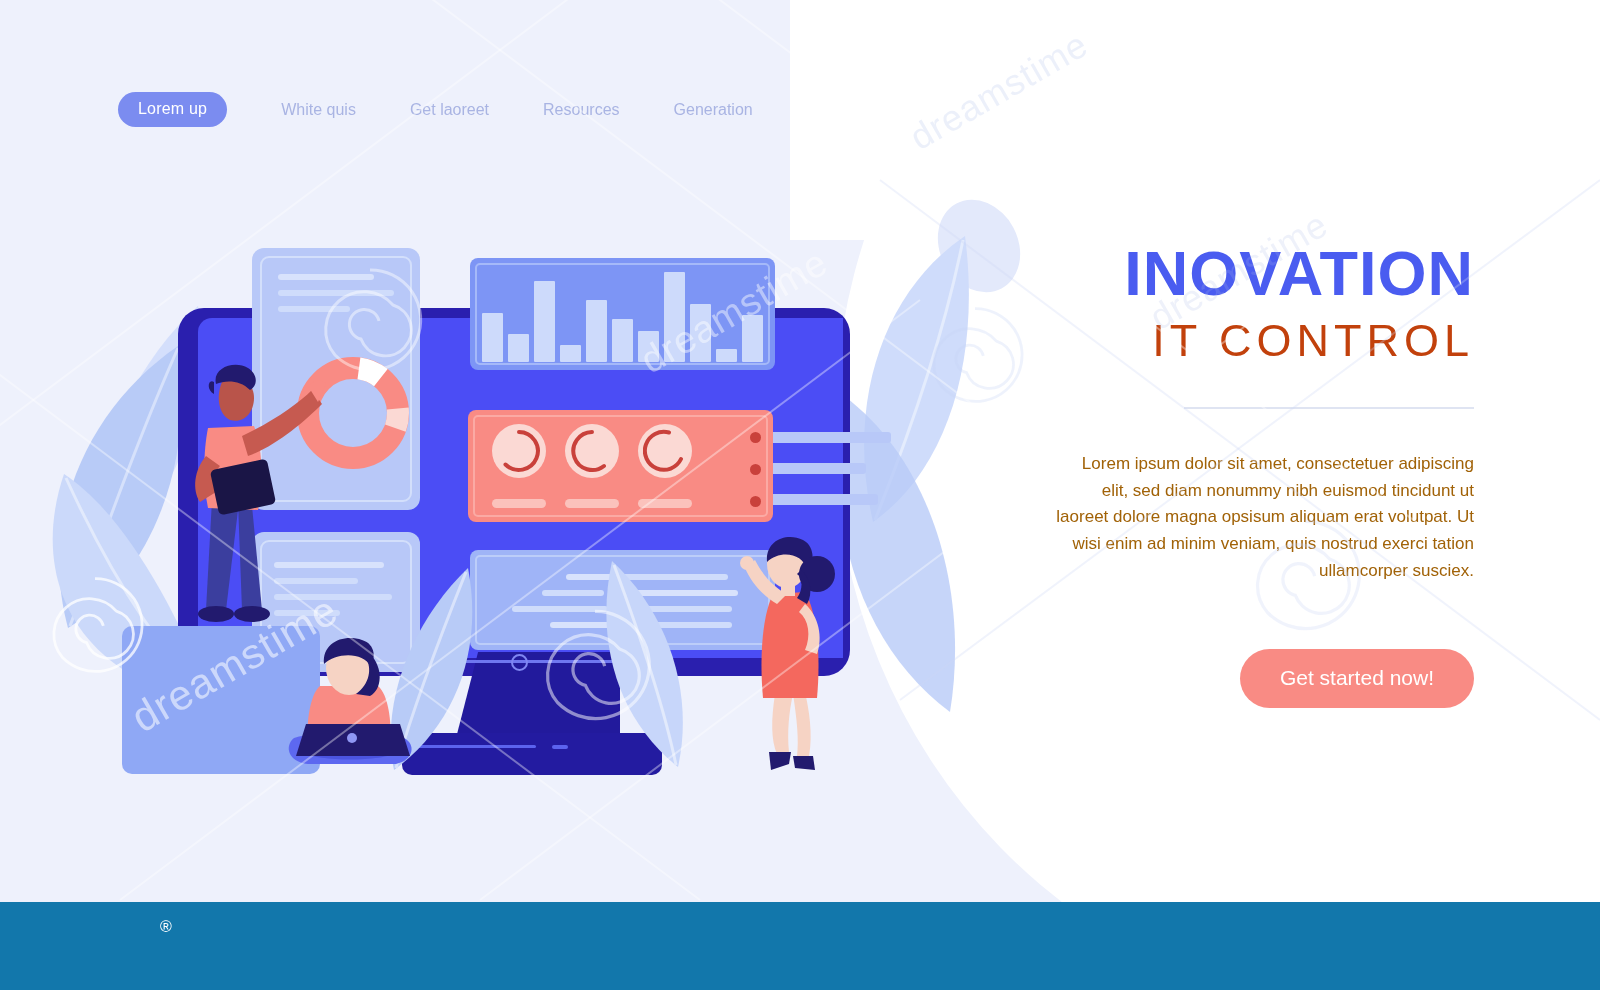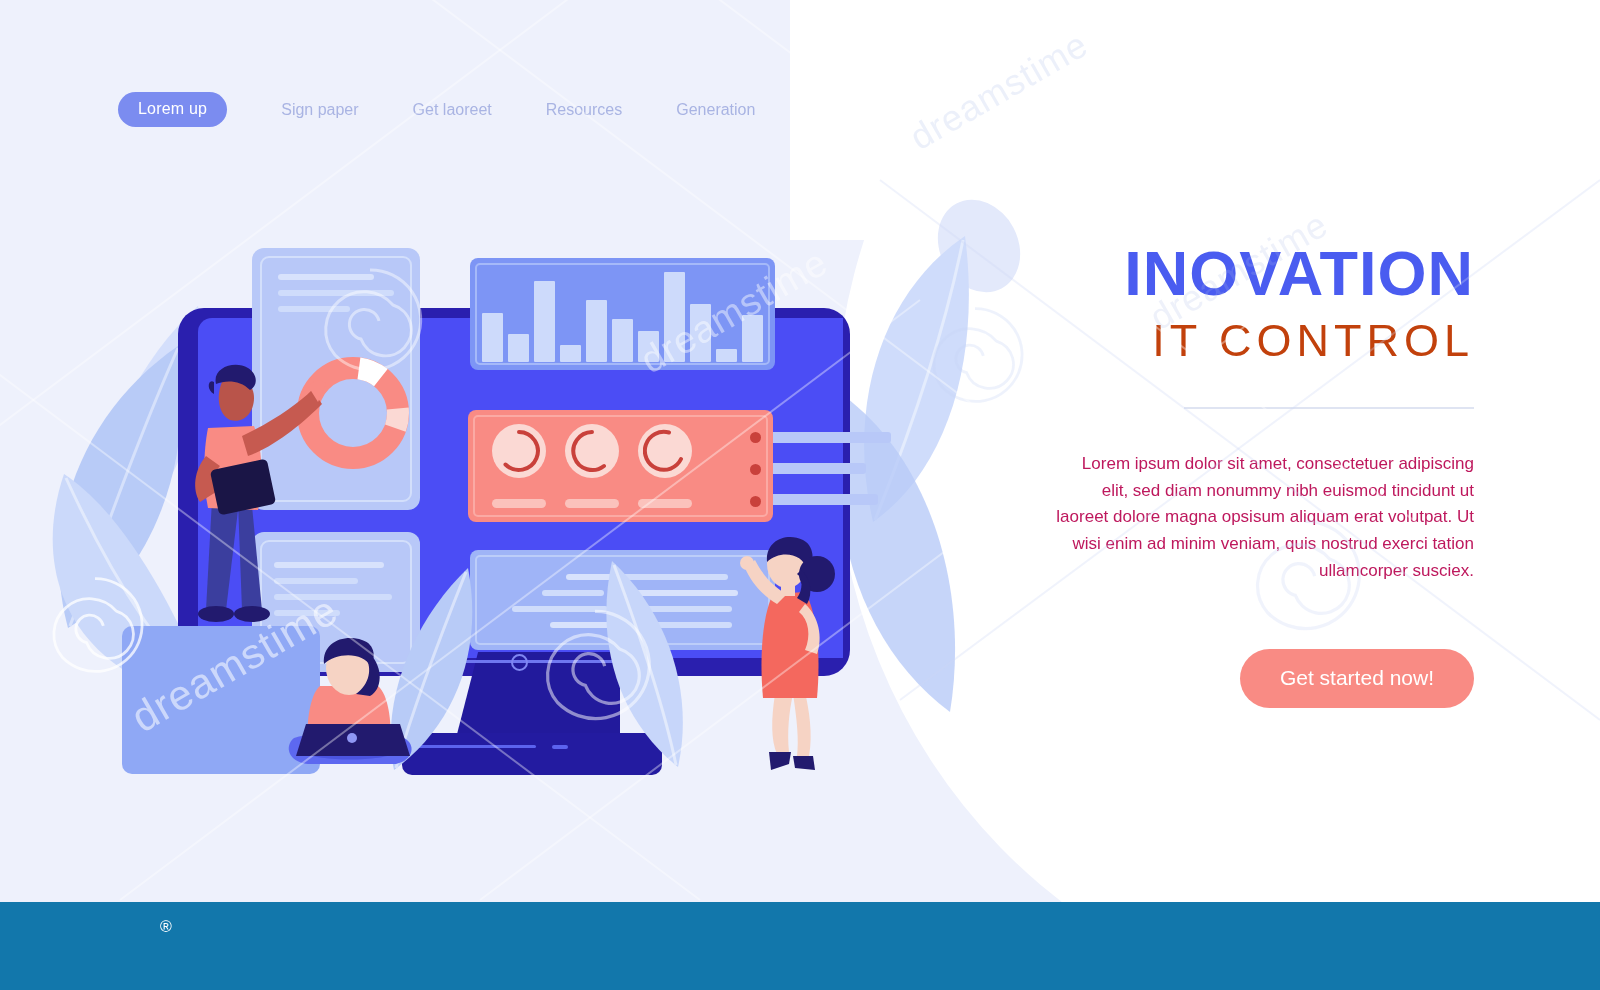--- a/index.html
+++ b/index.html
@@ -104,21 +104,21 @@
   .divider {
     height: 2px;
     background: #dfe4f2;
     margin: 36px 0 0 auto;
     width: 290px;
   }
   .body-copy {
     margin-top: 42px;
     font-size: 17px;
     line-height: 1.58;
-    color: #be185d;
+    color: #a16207;
     text-align: right;
   }
   .cta {
     display: inline-block;
     margin-top: 64px;
     background: #f98b84;
     color: #ffffff;
     font-size: 21px;
     padding: 17px 40px 18px;
     border-radius: 30px;
@@ -527,21 +527,21 @@
     <div class="leaf" style="left:590px;top:555px;z-index:31;">
       <svg width="110" height="220" viewBox="0 0 110 220">
         <path d="M22 6 C 80 60, 104 140, 88 212 C 30 166, 4 90, 22 6 Z" fill="#c7d6fa"></path>
         <path d="M24 10 C 50 80, 74 152, 86 210" stroke="#e2eafc" stroke-width="3" fill="none"></path>
       </svg>
     </div>
   </div>
 
   <nav class="nav">
     <div class="nav-pill">Lorem up</div>
-    <a class="nav-link" style="margin-left:54px;">Sign paper</a>
+    <a class="nav-link" style="margin-left:54px;">White quis</a>
     <a class="nav-link">Get laoreet</a>
     <a class="nav-link">Resources</a>
     <a class="nav-link">Generation</a>
   </nav>
 
 
   <div class="copy">
     <h1 class="headline">INOVATION</h1>
     <div class="subhead">IT CONTROL</div>
     <div class="divider"></div>

